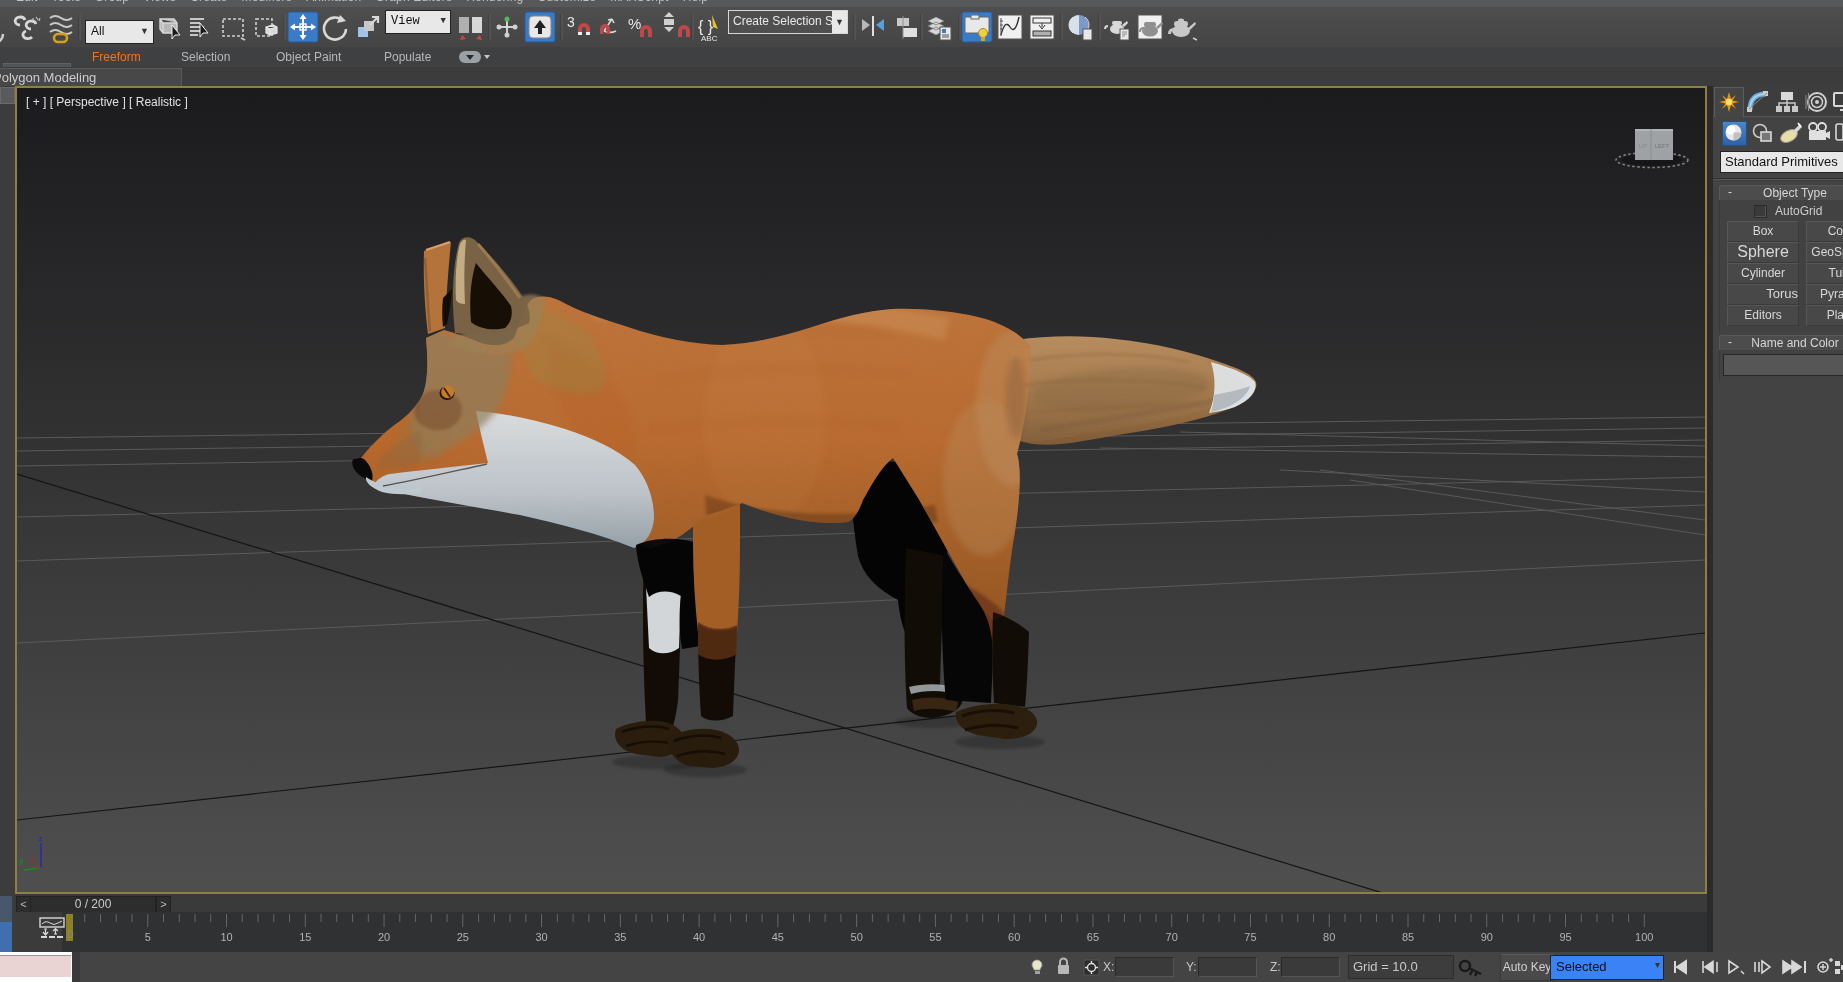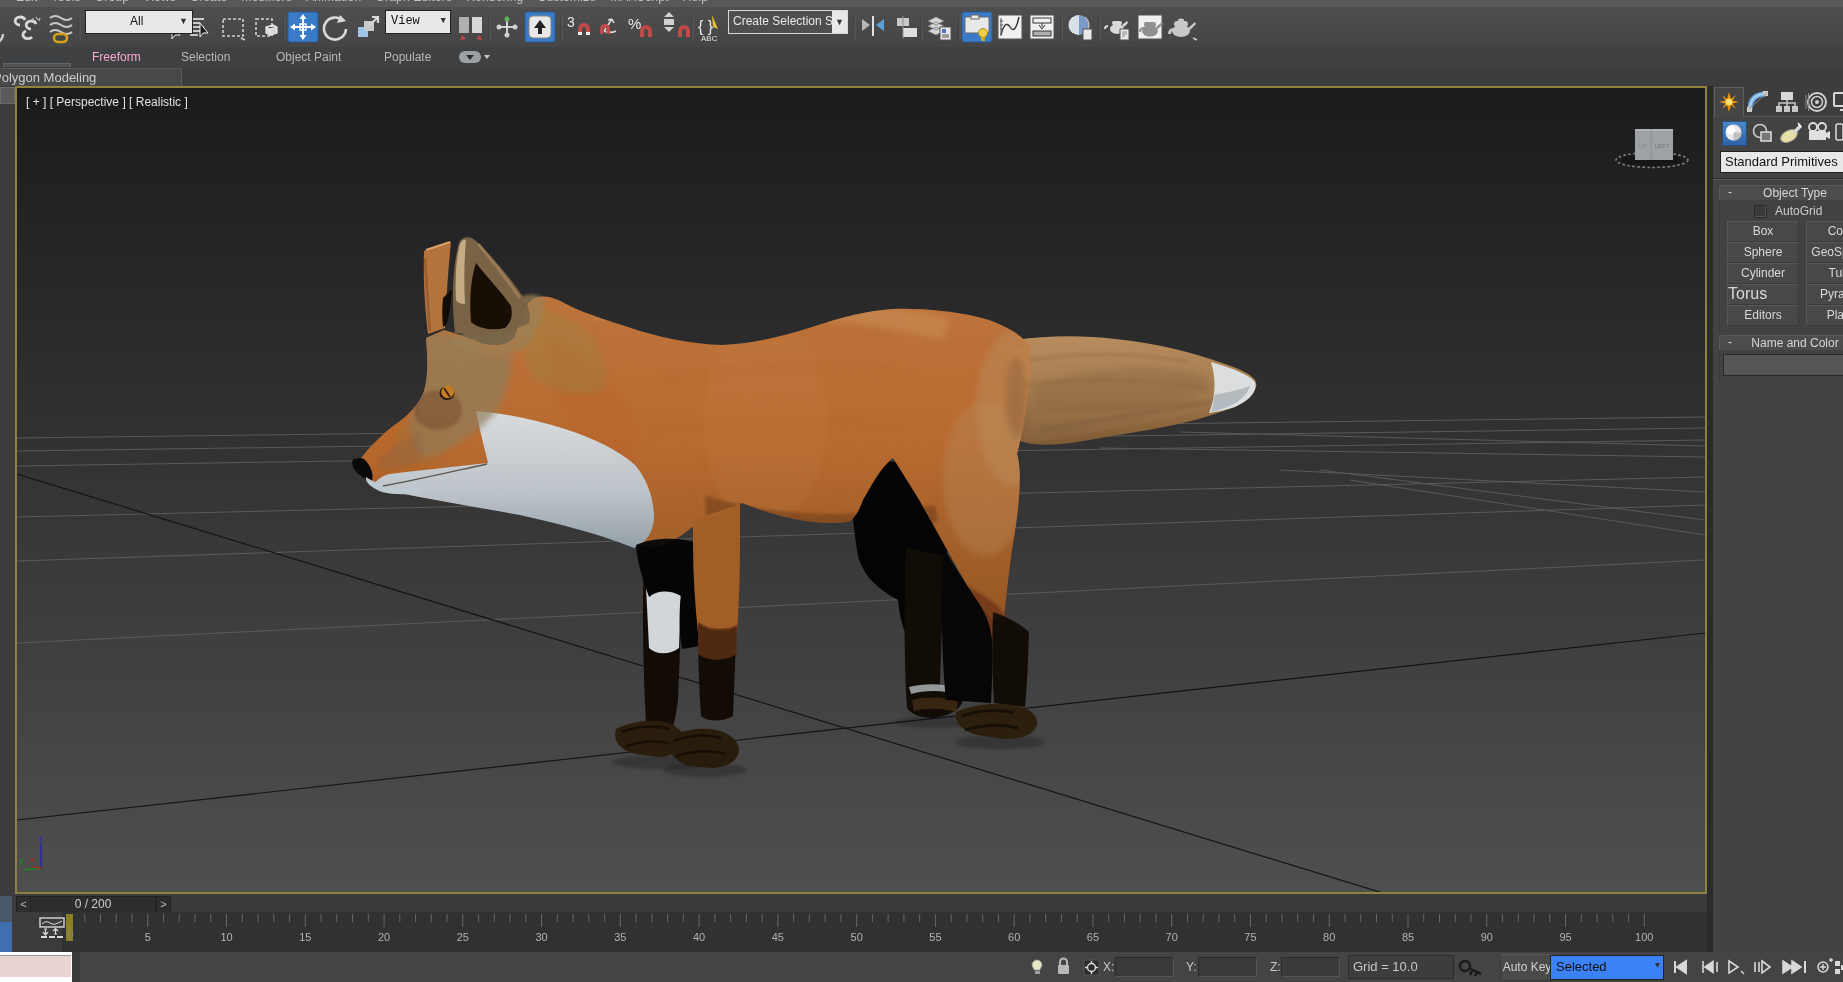--- a/index.html
+++ b/index.html
@@ -160,39 +160,39 @@
 
     <g fill="#c8c8c8">
       <ellipse cx="1181" cy="24" rx="9" ry="6"></ellipse>
       <rect x="1174" y="14" width="14" height="6" rx="3"></rect>
       <path d="M1188,21 l7,-6 1,2 -6,6 Z M1174,21 q-6,0 -6,6 l3,0 q0,-4 4,-4 Z"></path>
       <ellipse cx="1181" cy="13" rx="3" ry="1.5"></ellipse>
     </g>
     <path d="M1193,31 l4,2" stroke="#d0d0d0" stroke-width="1.5"></path>
   </svg>
 
-  <div class="abs" style="left:85px;top:3px;width:67px;height:22px;background:#e8e8e8;border:1px solid #222;color:#111;font-size:12px;line-height:21px;padding-left:39px;">
+  <div class="abs" style="left:85px;top:13px;width:67px;height:22px;background:#e8e8e8;border:1px solid #222;color:#111;font-size:12px;line-height:21px;">
     <span style="margin-left:5px;">All</span>
     <span style="position:absolute;right:4px;top:0px;color:#333;font-size:9px;">▼</span>
   </div>
 
   <div class="abs" style="left:385px;top:3px;width:64px;height:22px;background:#e8e8e8;border:1px solid #222;color:#111;font-size:12px;line-height:21px;font-family:Liberation Mono, monospace;">
     <span style="margin-left:5px;">View</span>
     <span style="position:absolute;right:4px;top:0px;color:#333;font-size:9px;">▼</span>
   </div>
 
   <div class="abs" style="left:728px;top:3px;width:118px;height:22px;background:#4f4f4f;border:1px solid #d8d8d8;color:#e8e8e8;font-size:12px;line-height:21px;overflow:hidden;">
     <span style="margin-left:4px;">Create Selection Se</span>
     <span style="position:absolute;right:0;top:0;width:15px;height:22px;background:#e8e8e8;color:#333;font-size:9px;text-align:center;line-height:22px;">▼</span>
   </div>
 </div>
 
 <div class="abs" style="left:0;top:47px;width:1843px;height:20px;background:#3e4042;">
   <div class="abs" style="left:3px;top:16px;width:66px;height:19px;background:#515456;border:1px solid #606366;border-bottom:none;color:#e6e6e6;font-size:12px;text-align:center;line-height:18px;">Modeling</div>
-  <div class="txt" style="position:absolute;left:92px;top:3px;color:#f9a8d4;">Freeform</div>
+  <div class="txt" style="position:absolute;left:92px;top:3px;color:#f97316;">Freeform</div>
   <div class="txt" style="position:absolute;left:181px;top:3px;color:#b8b8b8;">Selection</div>
   <div class="txt" style="position:absolute;left:276px;top:3px;color:#b8b8b8;">Object Paint</div>
   <div class="txt" style="position:absolute;left:384px;top:3px;color:#b8b8b8;">Populate</div>
 
   <div class="abs" style="left:459px;top:4px;width:22px;height:12px;background:#9aa0a4;border-radius:6px;"></div>
   <div class="abs" style="left:466px;top:8px;width:0;height:0;border-left:4px solid transparent;border-right:4px solid transparent;border-top:5px solid #2a2a2a;"></div>
   <div class="abs" style="left:484px;top:8px;width:0;height:0;border-left:3px solid transparent;border-right:3px solid transparent;border-top:4px solid #c8c8c8;"></div>
 </div>
 
 <div class="abs" style="left:0;top:67px;width:1843px;height:19px;background:#3c3c3c;">
@@ -468,25 +468,25 @@
     <span style="position:absolute;left:8px;top:-1px;">-</span>
     <span style="position:absolute;left:50%;margin-left:13px;transform:translateX(-50%);top:0px;white-space:nowrap;">Object Type</span>
   </div>
   <div class="abs" style="left:6px;top:114px;width:124px;height:132px;background:#424242;border-left:1px solid #383838;"></div>
   <div class="abs" style="left:41px;top:119px;width:11px;height:11px;background:#3a3a3a;border:1px solid #2a2a2a;box-shadow:inset -1px -1px 0 #555;"></div>
   <div class="abs" style="left:62px;top:118px;color:#cccccc;font-size:12px;">AutoGrid</div>
 
   <div id="objbtns">
       <div class="abs" style="left:14px;top:135px;width:70px;height:19px;background:#484848;border:1px solid #3a3a3a;border-top-color:#575757;border-left-color:#575757;color:#d8d8d8;font-size:12px;text-align:center;line-height:18px;">Box</div>
       <div class="abs" style="left:93px;top:135px;width:70px;height:19px;background:#484848;border:1px solid #3a3a3a;border-top-color:#575757;border-left-color:#575757;color:#d8d8d8;font-size:12px;text-align:center;line-height:18px;">Cone</div>
-      <div class="abs" style="left:14px;top:156px;width:70px;height:19px;background:#484848;border:1px solid #3a3a3a;border-top-color:#575757;border-left-color:#575757;color:#d8d8d8;font-size:12px;text-align:center;line-height:18px;">Sphere</div>
+      <div class="abs" style="left:14px;top:156px;width:70px;height:19px;background:#484848;border:1px solid #3a3a3a;border-top-color:#575757;border-left-color:#575757;color:#d8d8d8;font-size:16px;text-align:center;line-height:18px;">Sphere</div>
       <div class="abs" style="left:93px;top:156px;width:70px;height:19px;background:#484848;border:1px solid #3a3a3a;border-top-color:#575757;border-left-color:#575757;color:#d8d8d8;font-size:12px;text-align:center;line-height:18px;">GeoSphere</div>
       <div class="abs" style="left:14px;top:177px;width:70px;height:19px;background:#484848;border:1px solid #3a3a3a;border-top-color:#575757;border-left-color:#575757;color:#d8d8d8;font-size:12px;text-align:center;line-height:18px;">Cylinder</div>
       <div class="abs" style="left:93px;top:177px;width:70px;height:19px;background:#484848;border:1px solid #3a3a3a;border-top-color:#575757;border-left-color:#575757;color:#d8d8d8;font-size:12px;text-align:center;line-height:18px;">Tube</div>
-      <div class="abs" style="left:14px;top:198px;width:70px;height:19px;background:#484848;border:1px solid #3a3a3a;border-top-color:#575757;border-left-color:#575757;color:#d8d8d8;font-size:16px;text-align:left;line-height:18px;">Torus</div>
+      <div class="abs" style="left:14px;top:198px;width:70px;height:19px;background:#484848;border:1px solid #3a3a3a;border-top-color:#575757;border-left-color:#575757;color:#d8d8d8;font-size:13px;text-align:right;line-height:18px;">Torus</div>
       <div class="abs" style="left:93px;top:198px;width:70px;height:19px;background:#484848;border:1px solid #3a3a3a;border-top-color:#575757;border-left-color:#575757;color:#d8d8d8;font-size:12px;text-align:center;line-height:18px;">Pyramid</div>
       <div class="abs" style="left:14px;top:219px;width:70px;height:19px;background:#484848;border:1px solid #3a3a3a;border-top-color:#575757;border-left-color:#575757;color:#d8d8d8;font-size:12px;text-align:center;line-height:18px;">Editors</div>
       <div class="abs" style="left:93px;top:219px;width:70px;height:19px;background:#484848;border:1px solid #3a3a3a;border-top-color:#575757;border-left-color:#575757;color:#d8d8d8;font-size:12px;text-align:center;line-height:18px;">Plane</div>
     </div>
 
   <div class="abs" style="left:6px;top:249px;width:124px;height:14px;background:#4c4c4c;border:1px solid #585858;border-bottom:1px solid #333;border-radius:3px 3px 0 0;color:#d6d6d6;font-size:12px;">
     <span style="position:absolute;left:8px;top:-1px;">-</span>
     <span style="position:absolute;left:50%;margin-left:13px;transform:translateX(-50%);top:0px;white-space:nowrap;">Name and Color</span>
   </div>
   <div class="abs" style="left:6px;top:264px;width:124px;height:30px;background:#424242;border-left:1px solid #383838;"></div>

